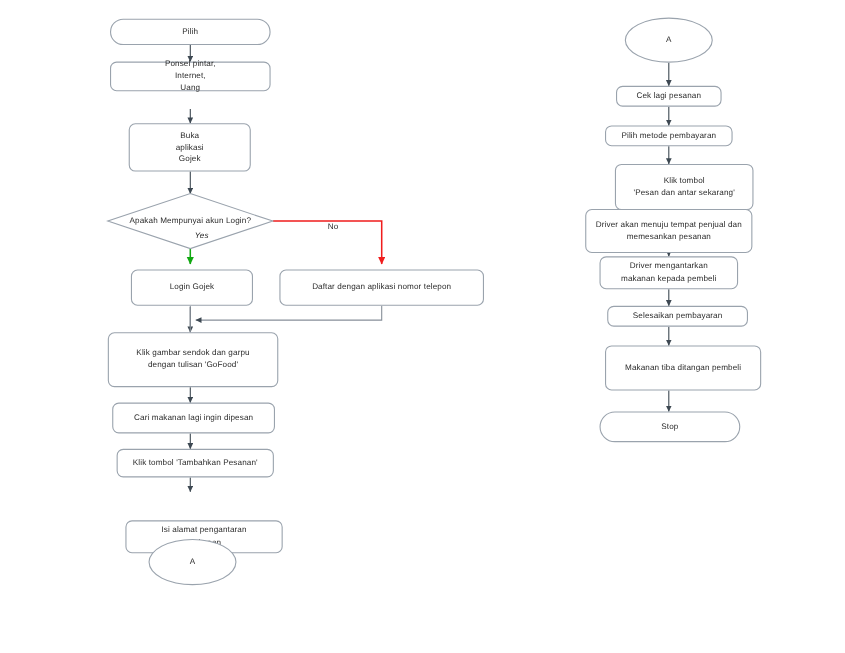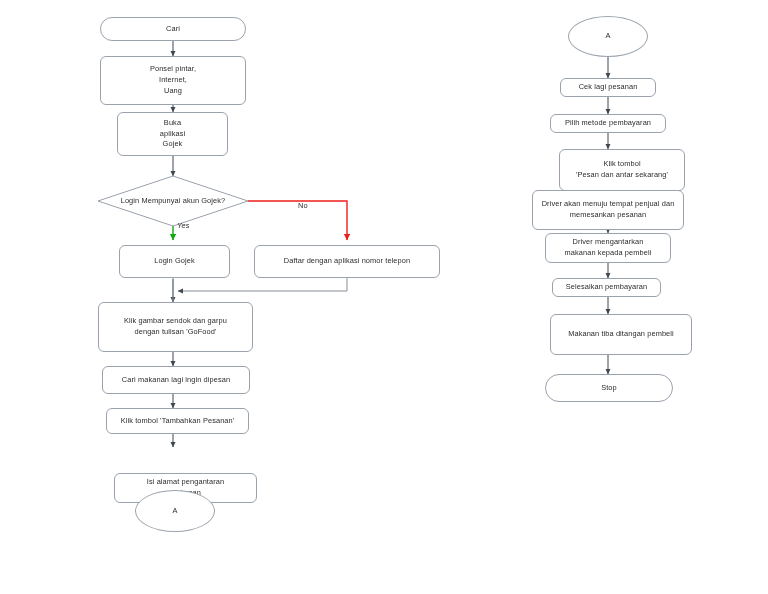--- a/index.html
+++ b/index.html
@@ -113,35 +113,35 @@
       <path d="M608,176 L608,190"></path>
       <path d="M608,218 L608,233"></path>
       <path d="M608,263 L608,278"></path>
       <path d="M608,297 L608,314"></path>
       <path d="M608,355 L608,374"></path>
     </g>
 
     <polygon points="173,176 248,201 173,226 98,201" fill="#ffffff" stroke="#9aa3ad" stroke-width="1"></polygon>
   </svg>
 
-  <div class="node stadium" style="left:100px; top:17px; width:146px; height:24px;">Cari</div>
+  <div class="node stadium" style="left:100px; top:17px; width:146px; height:24px;">Pilih</div>
 
-  <div class="node rect" style="left:100px; top:56px; width:146px; height:49px;">Ponsel pintar,
+  <div class="node rect" style="left:100px; top:56px; width:146px; height:27px;">Ponsel pintar,
 Internet,
 Uang</div>
 
   <div class="node rect" style="left:117px; top:112px; width:111px; height:44px;">Buka
 aplikasi
 Gojek</div>
 
   <div class="node diamond-wrap" style="left:98px; top:176px; width:150px; height:50px;">
-    <span class="diamond-label">Login Mempunyai akun Gojek?</span>
+    <span class="diamond-label">Apakah Mempunyai akun Login?</span>
   </div>
 
-  <span class="edge-label" style="left:177px; top:221px;font-style:italic;">Yes</span>
+  <span class="edge-label" style="left:177px; top:209px;font-style:italic;">Yes</span>
 
   <span class="edge-label" style="left:298px; top:201px;">No</span>
 
   <div class="node rect" style="left:119px; top:245px; width:111px; height:33px;">Login Gojek</div>
 
   <div class="node rect" style="left:254px; top:245px; width:186px; height:33px;">Daftar dengan aplikasi nomor telepon</div>
 
   <div class="node rect" style="left:98px; top:302px; width:155px; height:50px;">Klik gambar sendok dan garpu
 dengan tulisan 'GoFood'</div>
 
@@ -162,19 +162,19 @@
 
   <div class="node rect" style="left:559px; top:149px; width:126px; height:42px;">Klik tombol
 'Pesan dan antar sekarang'</div>
 
   <div class="node rect" style="left:532px; top:190px; width:152px; height:40px;">Driver akan menuju tempat penjual dan
 memesankan pesanan</div>
 
   <div class="node rect" style="left:545px; top:233px; width:126px; height:30px;">Driver mengantarkan
 makanan kepada pembeli</div>
 
-  <div class="node rect" style="left:552px; top:278px; width:109px; height:19px;">Selesaikan pembayaran</div>
+  <div class="node rect" style="left:552px; top:278px; width:128px; height:19px;">Selesaikan pembayaran</div>
 
   <div class="node rect" style="left:537px; top:314px; width:142px; height:41px;margin-left:13px;">Makanan tiba ditangan pembeli</div>
 
   <div class="node stadium" style="left:545px; top:374px; width:128px; height:28px;">Stop</div>
 
 </div>
 
 </body></html>

